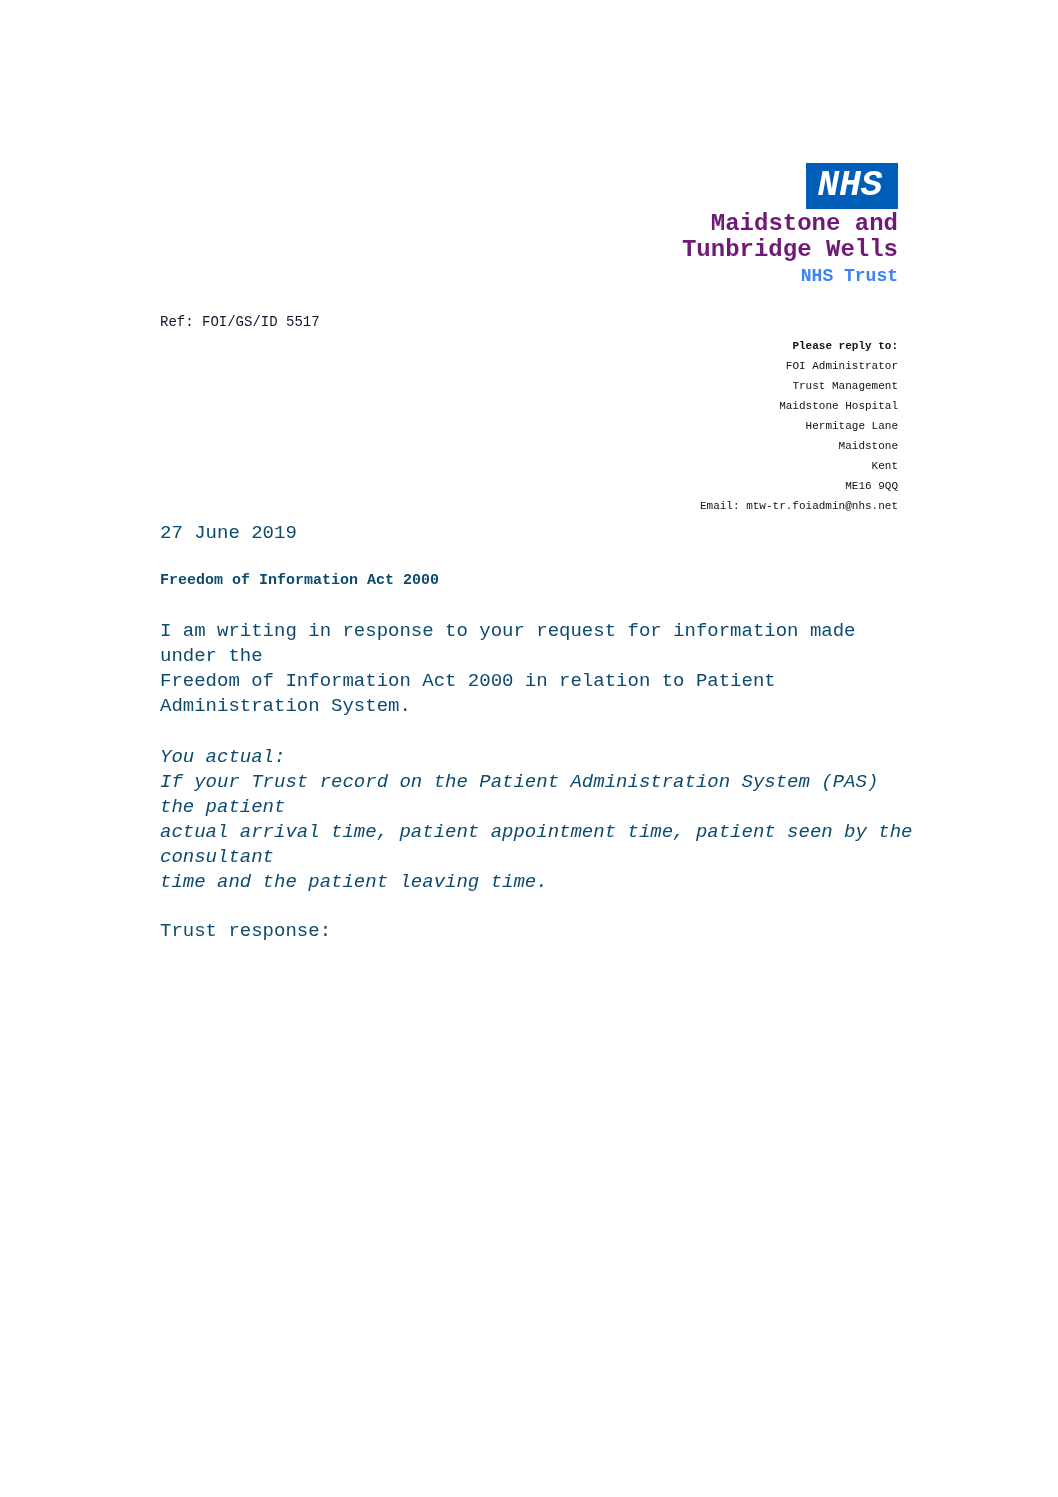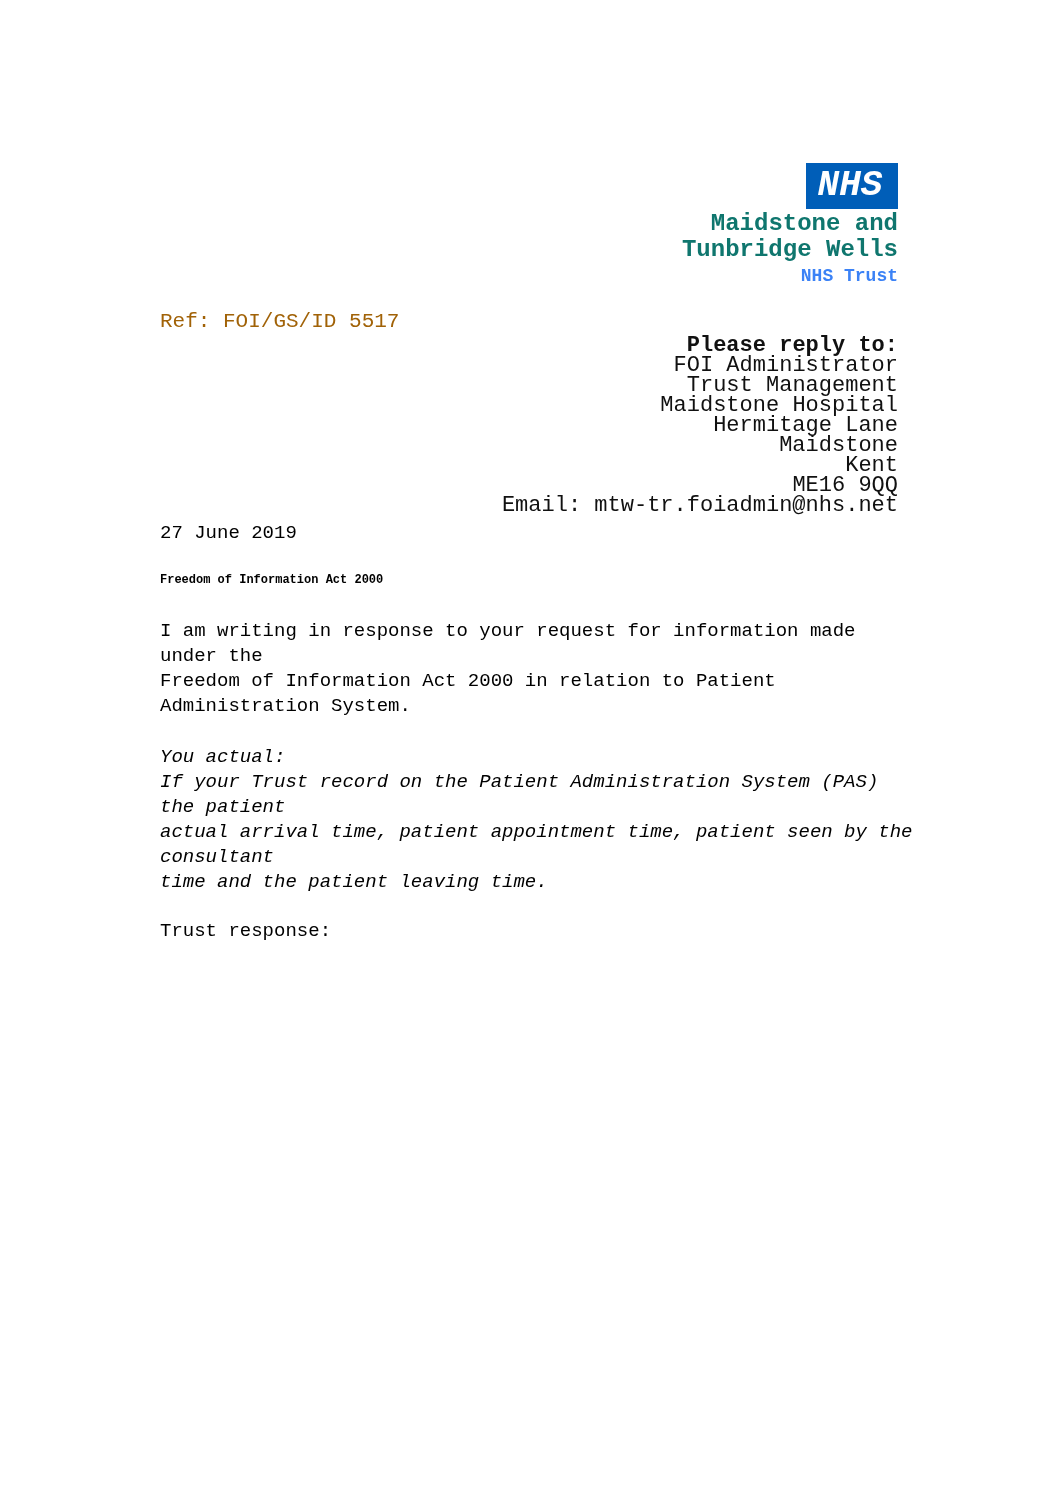--- a/index.html
+++ b/index.html
@@ -36,68 +36,68 @@
     line-height: 46px;
     text-align: center;
     letter-spacing: 0px;
     padding-right: 4px;
   }
   .org-name {
     margin-top: 2px;
     font-weight: bold;
     font-size: 24px;
     line-height: 26px;
-    color: #0f766e;
+    color: #701a75;
     white-space: pre-line;
   }
   .trust-label {
     margin-top: 3px;
     font-weight: bold;
     font-size: 18px;
     line-height: 20px;
     color: #3b82f6;
   }
 
   
   .ref-line {
     position: absolute;
     top: 307px;
     left: 160px;
-    font-size: 21px;
+    font-size: 14px;
     line-height: 24px;
-    color: #a16207;
+    color: #0f172a;
   }
 
   
   .reply-block {
     position: absolute;
     top: 333px;
     right: 160px;
     text-align: right;
-    font-size: 22px;
+    font-size: 11px;
     line-height: 20px;
     color: #111111;
   }
   .reply-label { font-weight: bold; }
   .reply-lines { white-space: pre-line; }
 
   
   .body-col {
     position: absolute;
     top: 518px;
     left: 160px;
     width: 760px;
     font-size: 19px;
     line-height: 25px;
-    color: #000000;
+    color: #0c4a6e;
   }
   .date-line { margin-bottom: 22px; }
   .heading {
     font-weight: bold;
-    font-size: 12px;
+    font-size: 15px;
     margin-bottom: 26px;
   }
   .para { white-space: pre-line; margin-bottom: 26px; }
   .italic-block { font-style: italic; }
   .block-label { }
   .lines { white-space: pre-line; }
   .question-block { margin-bottom: 24px; }
 </style>
 </head>
 <body>

